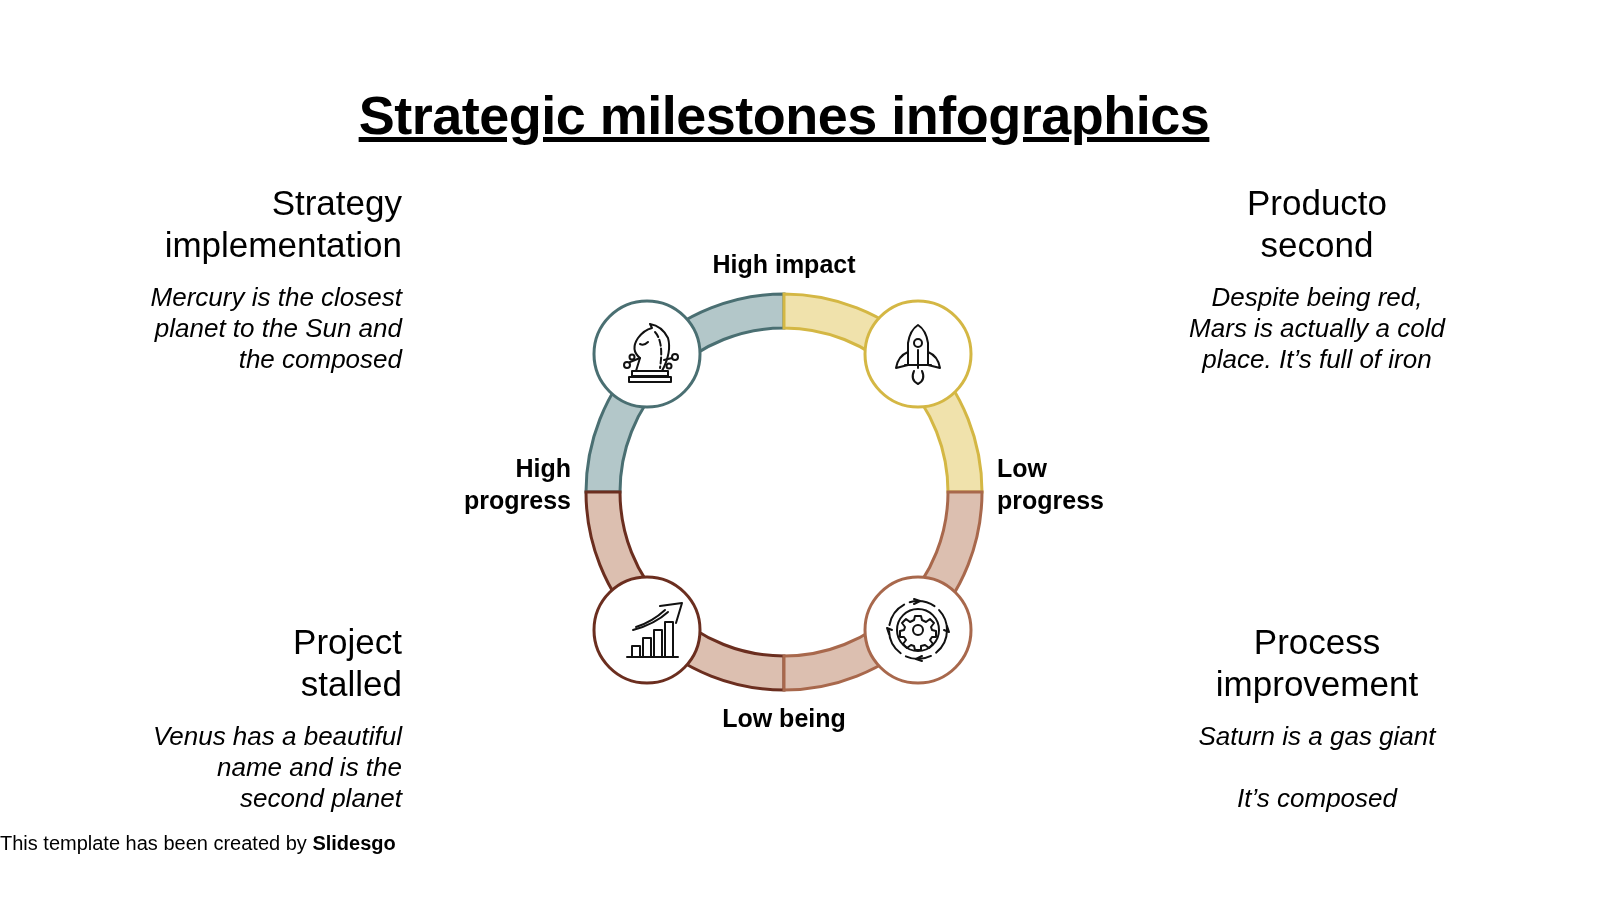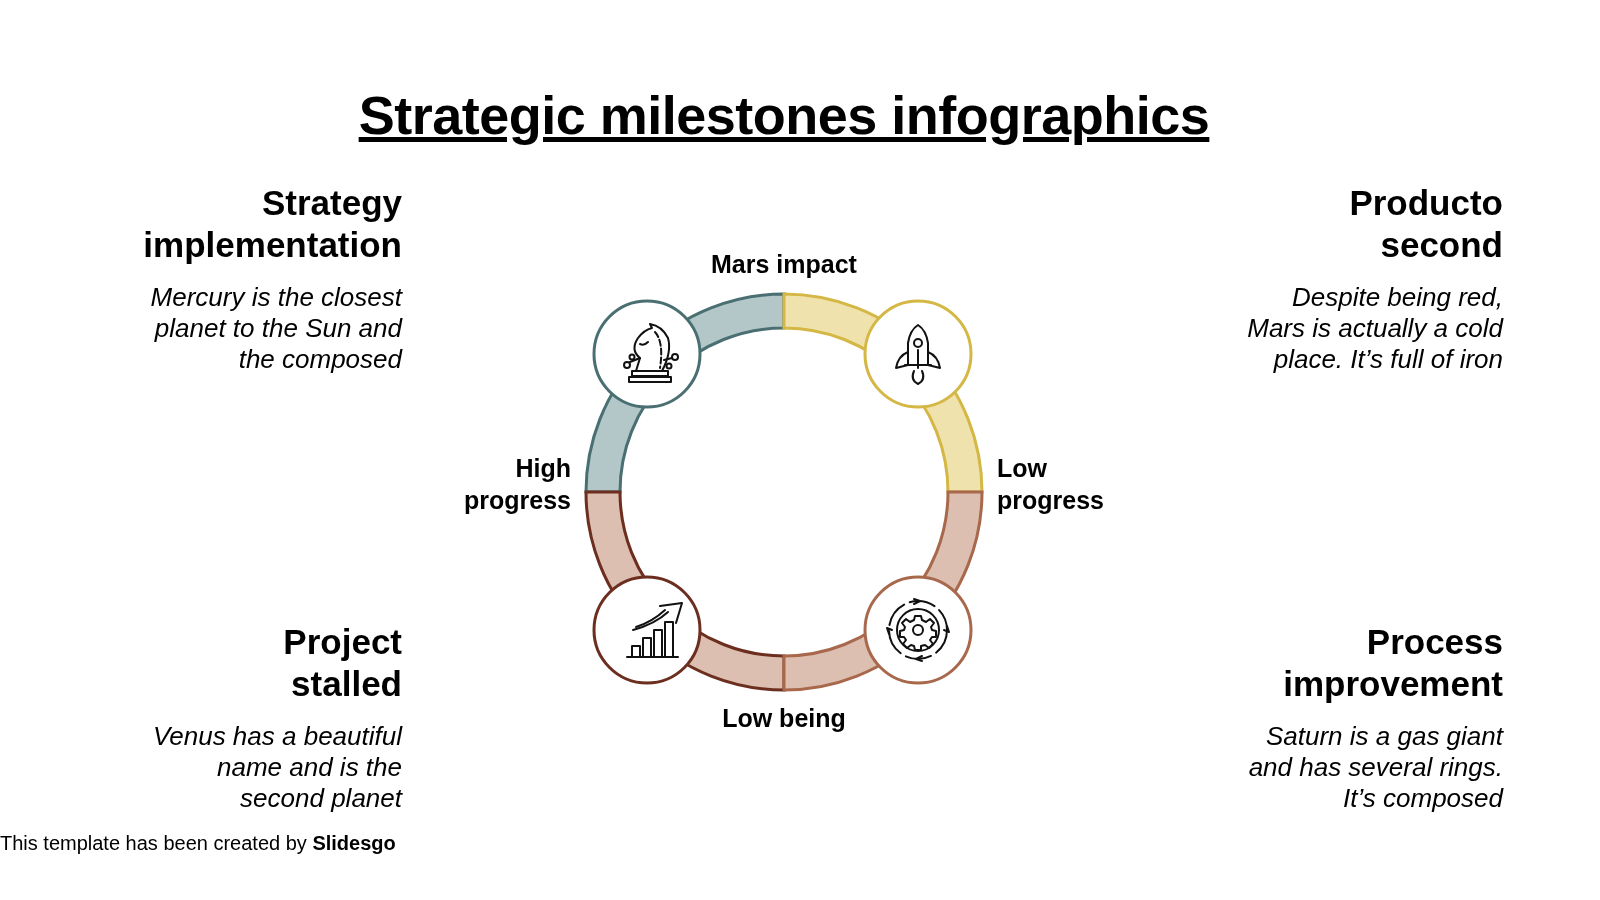--- a/index.html
+++ b/index.html
@@ -1,21 +1,21 @@
 <!DOCTYPE html>
 <html><head>
   <meta charset="utf-8">
   <style>
     html, body { margin: 0; padding: 0; background: #ffffff; }
     body { width: 1600px; height: 900px; position: relative; overflow: hidden; font-family: "Liberation Sans", "DejaVu Sans", sans-serif; color: #000; }
     .title { position: absolute; left: 0; top: 84px; width: 1568px; text-align: center; font-size: 54px; font-weight: bold; letter-spacing: -0.5px; text-decoration: underline; }
     .block { position: absolute; width: 300px; }
     .block.left { text-align: right; }
-    .block.right { text-align: right; margin-left: 36px; }
-    .block h2 { margin: 0; font-size: 35px; line-height: 42px; font-weight: bold; }
+    .block.right { text-align: center; }
+    .block h2 { margin: 0; font-size: 35px; line-height: 42px; font-weight: normal; }
     .block p { margin: 16px 0 0 0; font-size: 26px; line-height: 31px; font-weight: normal; font-style: italic; }
     .axis { position: absolute; font-size: 25px; font-weight: bold; line-height: 32px; }
     .diagram { position: absolute; left: 0; top: 0; width: 1600px; height: 900px; }
     .footer { position: absolute; left: 0; top: 832px; width: 1568px; text-align: left; font-size: 20px; }
     .footer b { font-weight: bold; }
   </style>
 </head>
 <body>
 
 <div class="title">Strategic milestones infographics</div>
@@ -30,24 +30,24 @@
   <p><span>Despite being red,</span><br><span>Mars is actually a cold</span><br><span>place. It’s full of iron</span></p>
 </div>
 
 <div class="block left" style="left:102px; top:621px;">
   <h2><span>Project</span><br><span>stalled</span></h2>
   <p><span>Venus has a beautiful</span><br><span>name and is the</span><br><span>second planet</span></p>
 </div>
 
 <div class="block right" style="left:1167px; top:621px;">
   <h2><span>Process</span><br><span>improvement</span></h2>
-  <p><span>Saturn is a gas giant</span><br><span>and has several rings.</span><br><span>It’s composed</span></p>
+  <p><span>Saturn is a gas giant</span><br><br><span>It’s composed</span></p>
 </div>
 
-<div class="axis" style="left:634px; top:248px; width:300px; text-align:center;">Mars impact</div>
+<div class="axis" style="left:634px; top:248px; width:300px; text-align:center;">High impact</div>
 <div class="axis" style="left:634px; top:702px; width:300px; text-align:center;">Low being</div>
 <div class="axis" style="left:400px; top:452px; width:171px; text-align:right;"><span>High</span><br><span>progress</span></div>
 <div class="axis" style="left:997px; top:452px; width:200px; text-align:left;"><span>Low</span><br><span>progress</span></div>
 
 <svg class="diagram" width="1600" height="900" viewBox="0 0 1600 900">
 
   <path d="M 586 492 A 198 198 0 0 1 784 294 L 784 328 A 164 164 0 0 0 620 492 Z" fill="#b3c7c9" stroke="#4a6f72" stroke-width="3"></path>
 
   <path d="M 784 294 A 198 198 0 0 1 982 492 L 948 492 A 164 164 0 0 0 784 328 Z" fill="#f0e2ac" stroke="#d4b744" stroke-width="3"></path>
 

